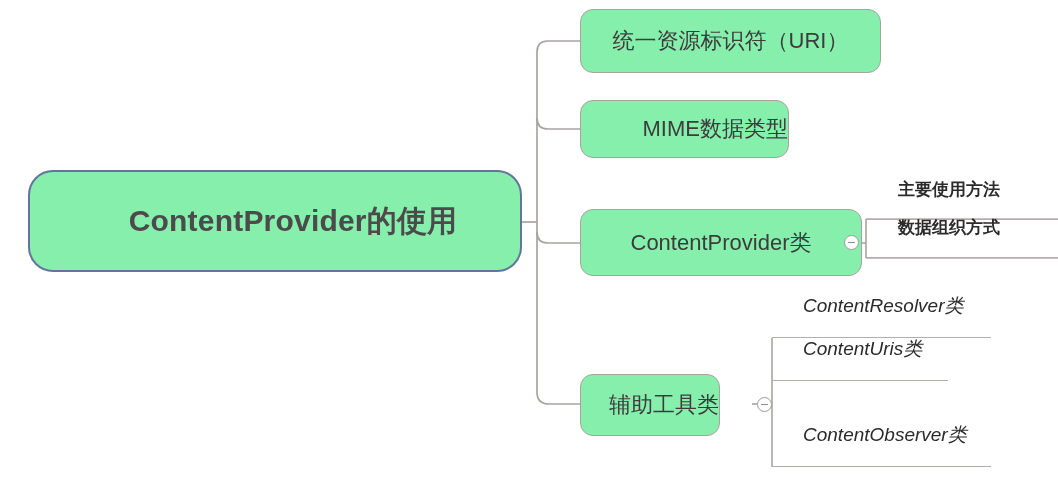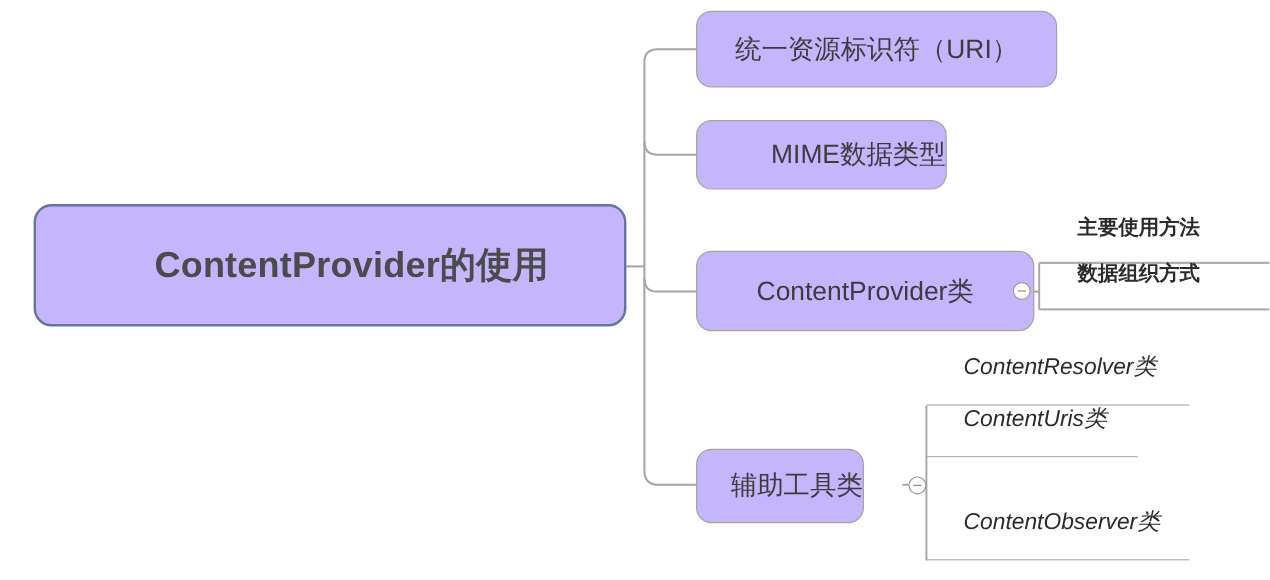--- a/index.html
+++ b/index.html
@@ -27,30 +27,30 @@
     pointer-events: none;
   }
 
   
   .node {
     position: absolute;
     box-sizing: border-box;
     display: flex;
     align-items: center;
     justify-content: center;
-    background: #c4b5fd;
+    background: #86efac;
     white-space: nowrap;
   }
   .node-root {
     left: 28px;
     top: 170px;
     width: 494px;
     height: 102px;
     border: 2px solid #64749b;
-    border-radius: 15px;
+    border-radius: 25px;
     font-size: 30px;
     font-weight: bold;
     color: #4b4b4b;
     letter-spacing: 0.2px;
     padding-left: 36px;
   }
   .node-l2 {
     border: 1.6px solid #a9a39d;
     border-radius: 13px;
     font-size: 22px;

